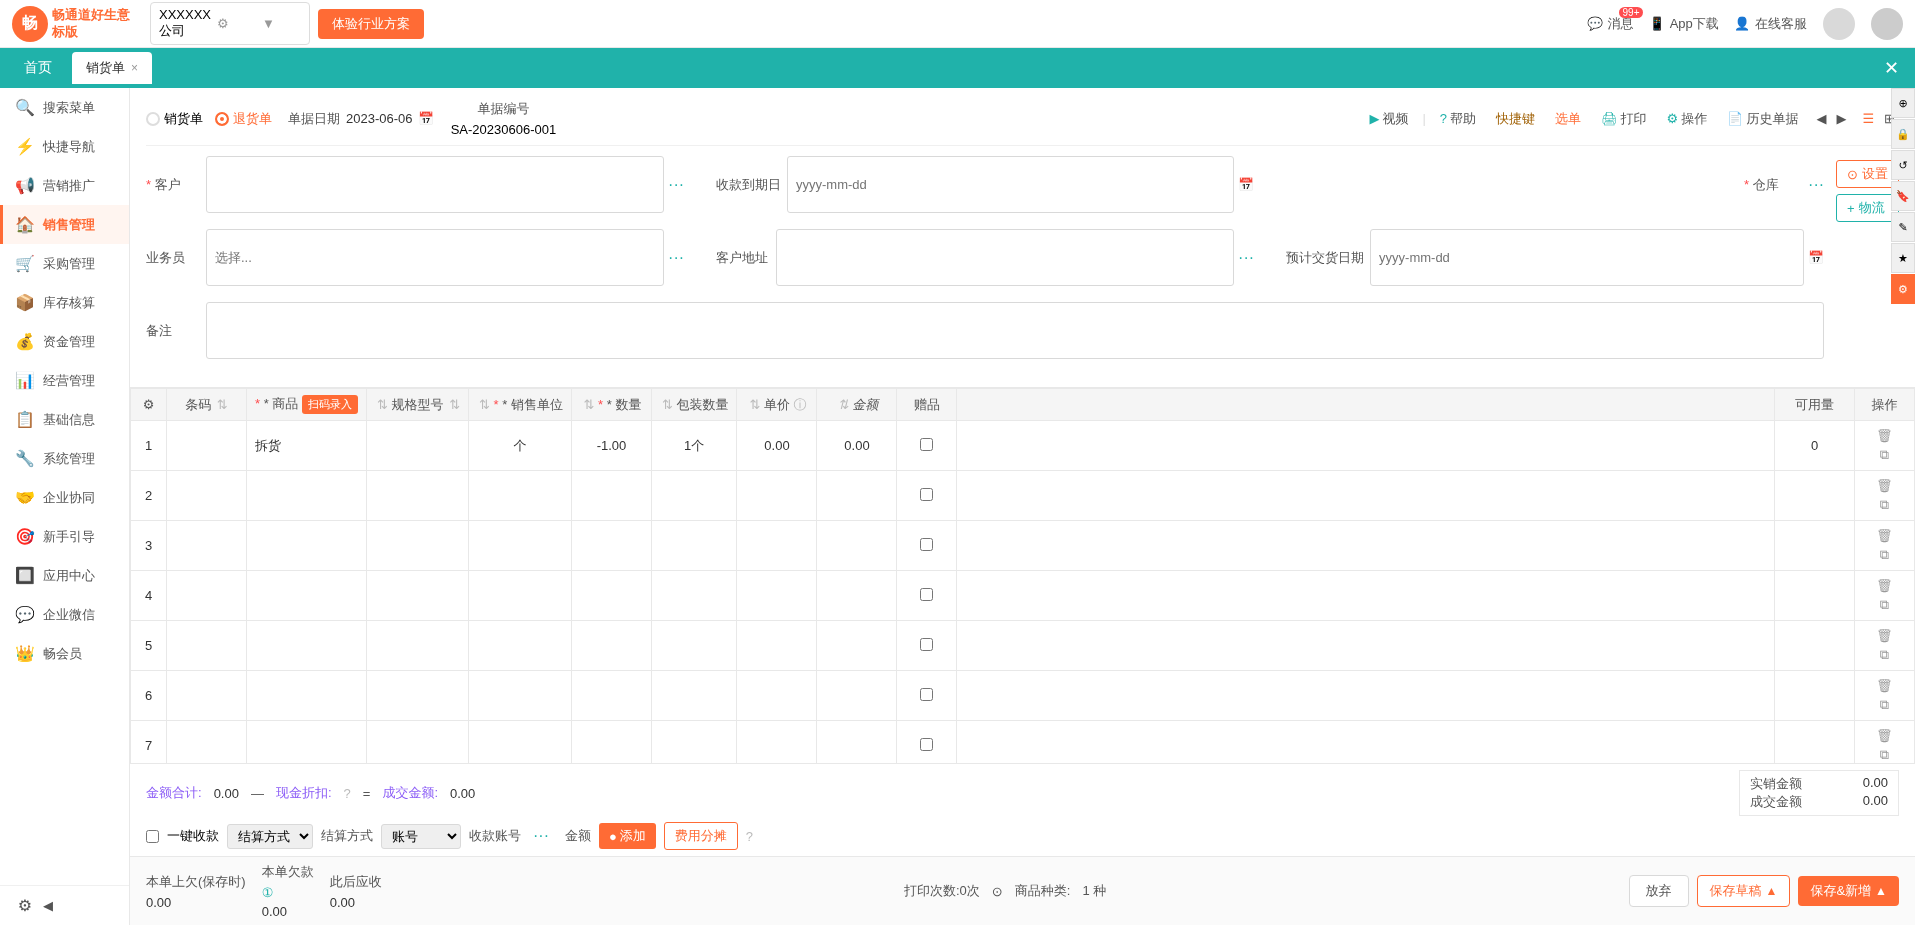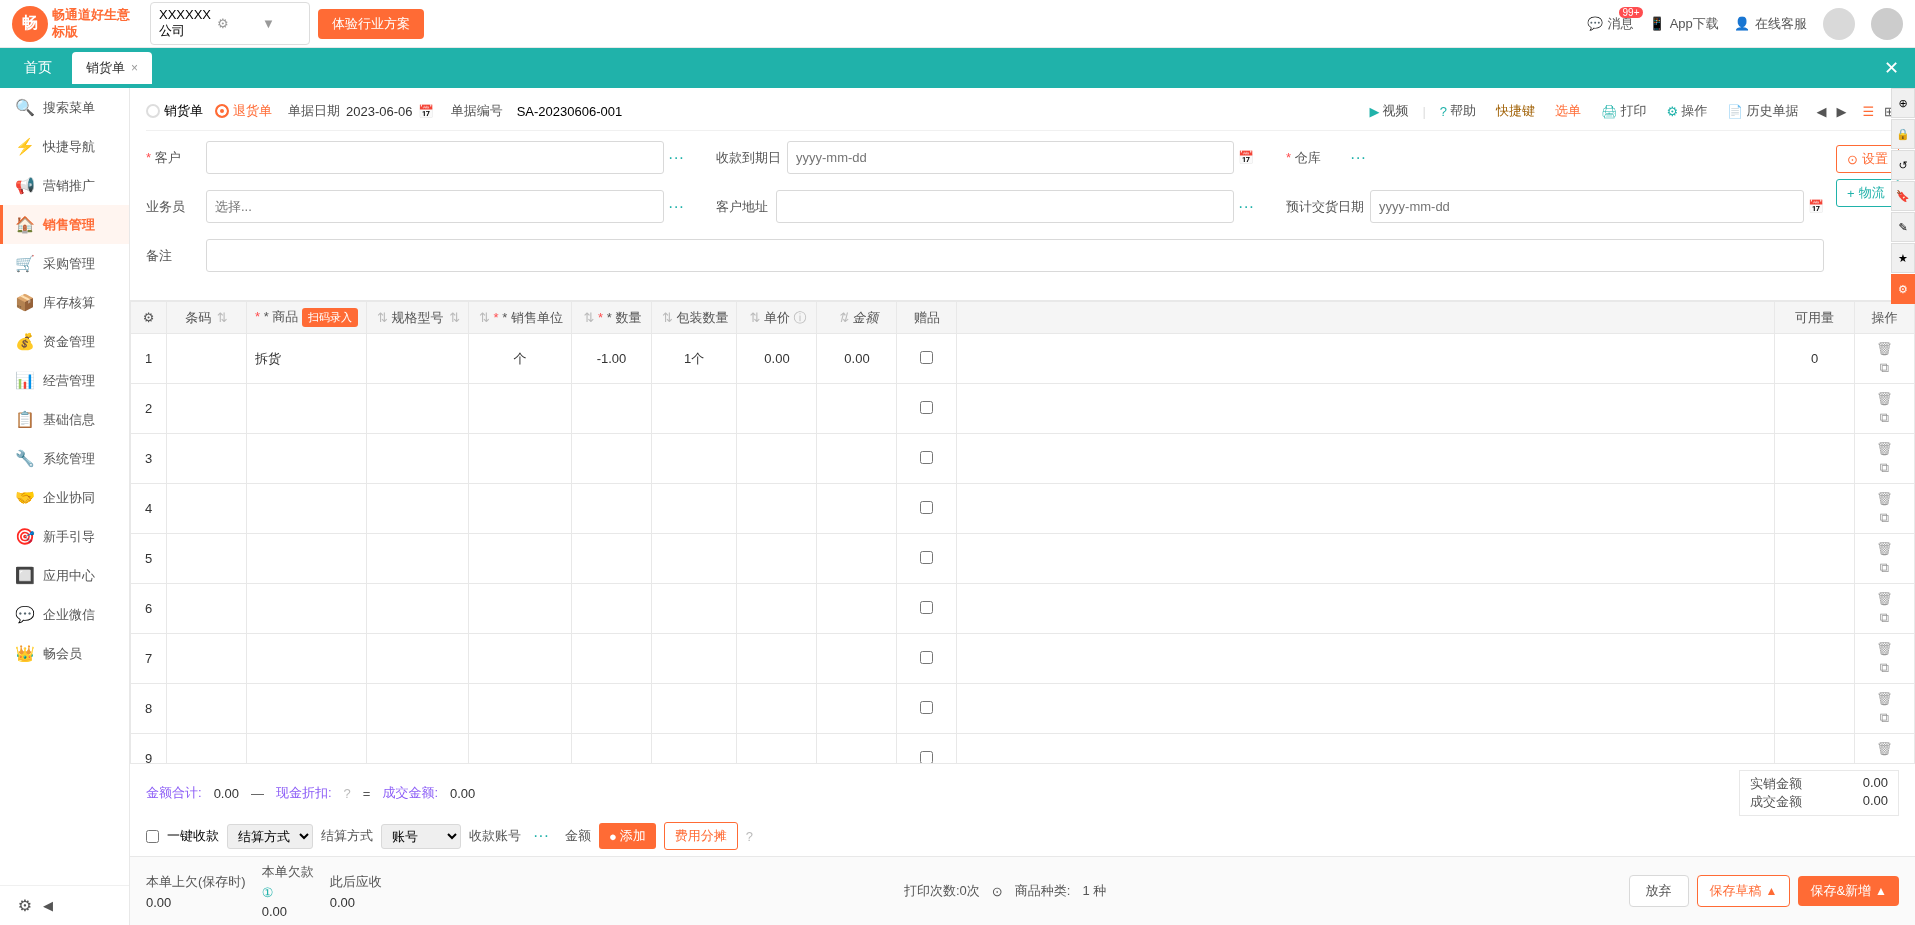--- a/index.html
+++ b/index.html
@@ -71,37 +71,37 @@
       display: flex; align-items: center; gap: 16px; margin-bottom: 10px;
       border-bottom: 1px solid #f0f0f0; padding-bottom: 8px;
     }
     .radio-group { display: flex; gap: 12px; align-items: center; }
     .radio-item { display: flex; align-items: center; gap: 4px; cursor: pointer; }
     .radio-dot { width: 14px; height: 14px; border-radius: 50%; border: 2px solid #ddd; }
     .radio-dot.active { border-color: #ff6b35; background: #ff6b35; box-shadow: inset 0 0 0 3px #fff; }
     .date-field { display: flex; align-items: center; gap: 6px; color: #333; }
     .date-value { color: #333; font-weight: 500; }
     .cal-icon { color: #20b2aa; cursor: pointer; }
-    .doc-num { display: flex; align-items: center; gap: 14px; }
+    .doc-num { display: flex; align-items: center; gap: 4px; flex-direction: column; }
     .toolbar-icons { margin-left: auto; display: flex; align-items: center; gap: 8px; }
     .toolbar-btn { display: flex; align-items: center; gap: 3px; cursor: pointer; color: #555; padding: 2px 6px; border-radius: 3px; font-size: 12px; }
     .toolbar-btn .icon { color: #20b2aa; }
     .nav-arrows { display: flex; gap: 2px; }
     .nav-arrow { cursor: pointer; color: #555; padding: 2px 4px; }
     .layout-btns { display: flex; gap: 2px; }
     .layout-btn { cursor: pointer; color: #555; padding: 2px 4px; }
     .layout-btn.active { color: #ff6b35; }
 
     
     .form-row { display: flex; align-items: center; margin-bottom: 8px; gap: 0; }
     .form-field { display: flex; align-items: center; flex: 1; min-width: 0; }
     .form-label { color: #555; white-space: nowrap; padding-right: 6px; min-width: 60px; }
     .required-star { color: #ff4d4f; }
     .form-input {
-      flex: 1; border: 1px solid #d9d9d9; border-radius: 3px; padding: 8px 8px;
+      flex: 1; border: 1px solid #d9d9d9; border-radius: 3px; padding: 20px 8px;
       color: #333; background: #fff; outline: none; min-width: 0;
     }
     .form-input.placeholder { color: #bbb; }
     .dots-btn { color: #20b2aa; cursor: pointer; margin-left: 4px; font-size: 16px; }
     .form-divider { width: 32px; }
     .cal-btn { color: #20b2aa; cursor: pointer; margin-left: 4px; }
     .set-btn {
       border: 1px solid #ff6b35; color: #ff6b35; background: #fff; border-radius: 3px;
       padding: 4px 10px; cursor: pointer; display: flex; align-items: center; gap: 4px; font-size: 12px;
     }
@@ -375,21 +375,21 @@
               <input class="form-input" type="text" style="min-width: 180px;">
               <span class="dots-btn">···</span>
             </div>
             <div class="form-divider"></div>
             <div class="form-field" style="flex:1;">
               <span class="form-label">收款到期日</span>
               <input class="form-input placeholder" type="text" style="min-width: 120px;" placeholder="yyyy-mm-dd">
               <span class="cal-btn">📅</span>
             </div>
             <div class="form-divider"></div>
-            <div class="form-field" style="flex:1;">
+            <div class="form-field" style="flex:1;justify-content:flex-end;">
               <span class="form-label"><span class="required-star">*</span> 仓库</span>
               <span class="dots-btn">···</span>
             </div>
           </div>
           <div class="form-row">
             <div class="form-field">
               <span class="form-label">业务员</span>
               <input class="form-input placeholder" type="text" style="min-width: 180px;" placeholder="选择...">
               <span class="dots-btn">···</span>
             </div>

